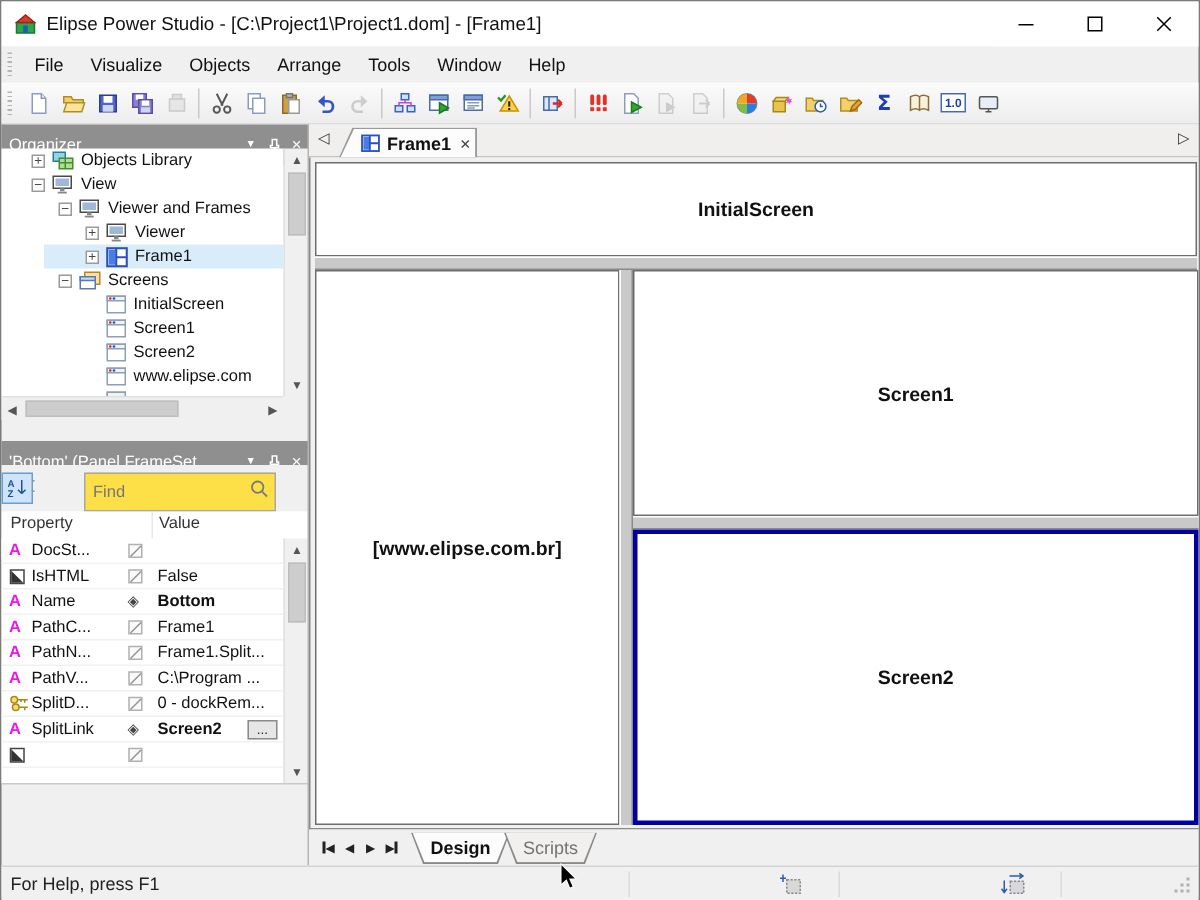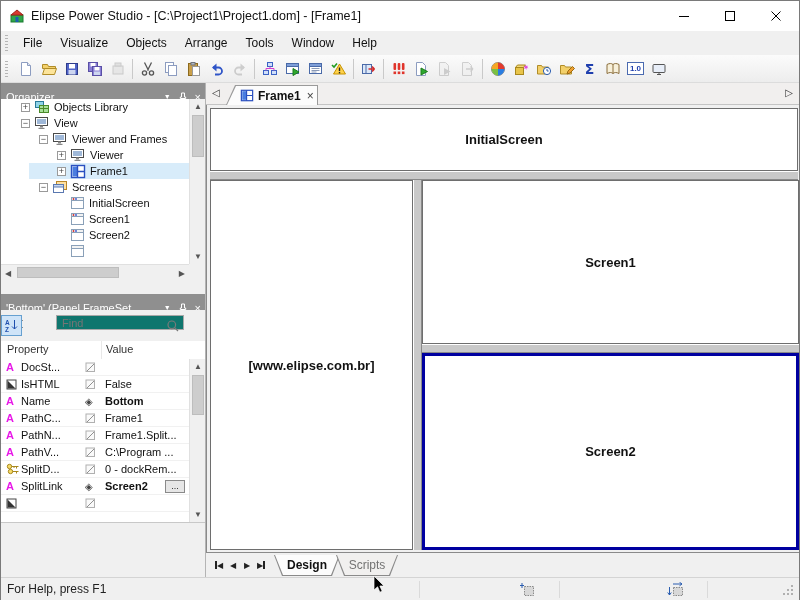--- a/index.html
+++ b/index.html
@@ -41,21 +41,21 @@
   .ticn{margin-right:4px;flex:0 0 auto}
   .lvl0{padding-left:20px}.lvl1{padding-left:38px}.lvl2{padding-left:56px}
   .sb{background:#f0f0f0}
   .sbarrow{color:#555;font-size:8px;text-align:center}
   .thumb{background:#cdcdcd;border:1px solid #bdbdbd}
 
   
   .findrow{position:absolute;left:0;top:16px;width:205px;height:31px;background:#f0f0f0}
   .minibtn{position:absolute;top:5px;width:21px;height:21px;display:flex;align-items:center;justify-content:center;border:1px solid transparent}
   .minibtn.on{background:#cfe4f8;border-color:#66a0d0}
-  .findbox{position:absolute;left:55px;top:5px;width:128px;height:15px;background:#0f766e;border:1px solid #a8a8a8}
+  .findbox{position:absolute;left:55px;top:5px;width:128px;height:26px;background:#fde047;border:1px solid #a8a8a8}
   .findbox input{position:absolute;inset:0;border:0;outline:0;padding:0 20px 0 5px;font-size:11px;font-family:inherit;background:transparent}
   .gridhead{position:absolute;left:0;top:47px;width:205px;height:31px;background:#fff;border-bottom:1px solid #dcdcdc;font-size:11px;color:#333}
   .prows{position:absolute;left:0;top:65px;width:188px;height:163px;background:#fff;overflow:hidden}
   .colline{position:absolute;left:100px;top:47px;width:1px;height:181px;background:#e8e8e8}
   .prow{height:17px;display:flex;align-items:center;padding-left:5px;border-bottom:1px solid #f1f1f1;font-size:11px;position:relative}
   .ptype{width:15px;flex:0 0 auto;display:flex;align-items:center}
   .pname{width:64px;flex:0 0 auto;white-space:nowrap;overflow:hidden}
   .plink{width:16px;flex:0 0 auto;display:flex;align-items:center}
   .pval{flex:1;white-space:nowrap;overflow:hidden;padding-left:4px}
   .b{font-weight:bold}
@@ -423,20 +423,32 @@
           <span class="exp hid"></span>
           <span class="ticn">
             <svg width="15" height="15" viewBox="0 0 15 15">
               <rect x="1.5" y="1.5" width="12" height="11" fill="#fff" stroke="#8aa0b8"></rect>
               <rect x="1.5" y="1.5" width="12" height="3" fill="#f2f2f2" stroke="#8aa0b8"></rect>
               <circle cx="3.5" cy="3" r=".9" fill="#d03030"></circle>
               <circle cx="6" cy="3" r=".9" fill="#3050d0"></circle>
             </svg>
           </span>
           <span>Screen2</span>
+        </div>
+      <div class="trow lvl2">
+          <span class="exp hid"></span>
+          <span class="ticn">
+            <svg width="15" height="15" viewBox="0 0 15 15">
+              <rect x="1.5" y="1.5" width="12" height="11" fill="#fff" stroke="#8aa0b8"></rect>
+              <rect x="1.5" y="1.5" width="12" height="3" fill="#f2f2f2" stroke="#8aa0b8"></rect>
+              <circle cx="3.5" cy="3" r=".9" fill="#d03030"></circle>
+              <circle cx="6" cy="3" r=".9" fill="#3050d0"></circle>
+            </svg>
+          </span>
+          <span>www.elipse.com</span>
         </div>
       <div class="trow lvl2">
           <span class="exp hid"></span>
           <span class="ticn">
             <svg width="15" height="15" viewBox="0 0 15 15">
               <rect x="1.5" y="1.5" width="12" height="11" fill="#fff" stroke="#8aa0b8"></rect>
               <rect x="1.5" y="1.5" width="12" height="3" fill="#f2f2f2" stroke="#8aa0b8"></rect>
             </svg>
           </span>
           <span></span>

